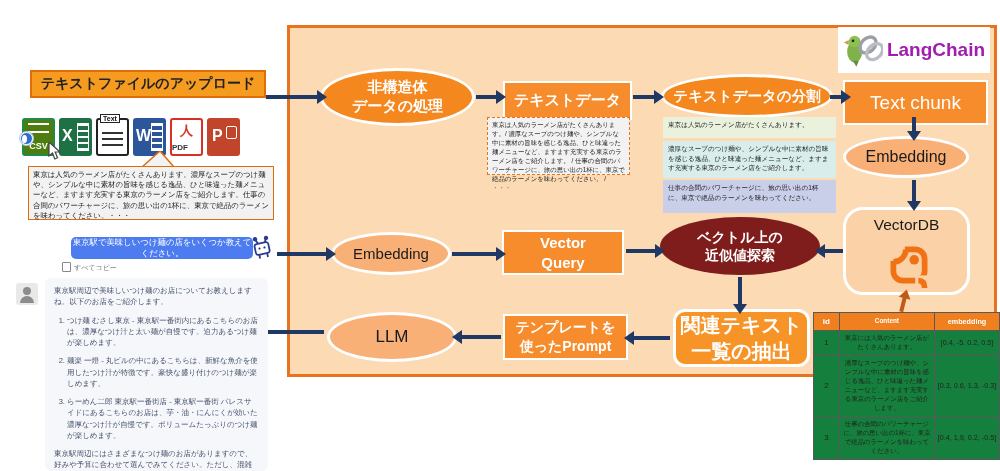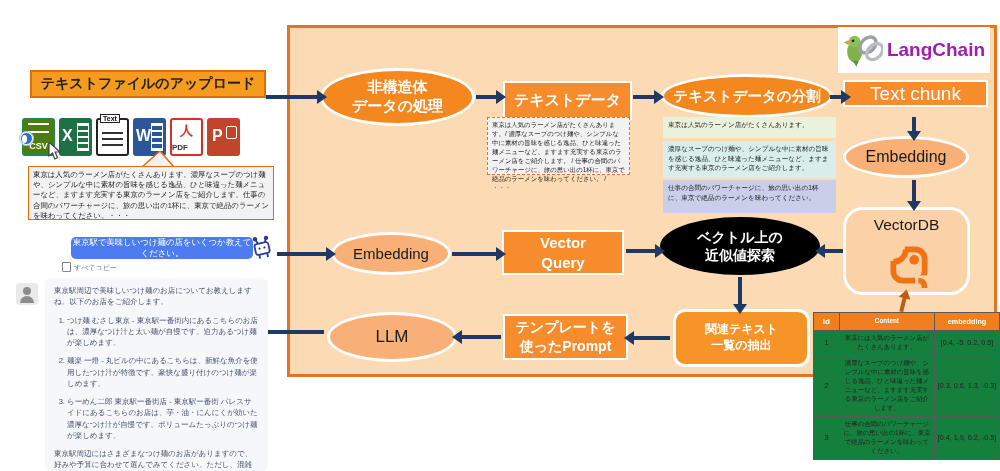--- a/index.html
+++ b/index.html
@@ -10,21 +10,21 @@
   .abs { position:absolute; }
   .flexc { display:flex; align-items:center; justify-content:center; text-align:center; }
 
   
   .panel { left:287px; top:25px; width:710px; height:352px; background:#FCDBB4; border:3px solid #E8731E; }
 
   
   .ellipse { border-radius:50%; }
   .shape-orange { background:#F5871F; color:#fff; font-weight:bold; }
   .shape-lightorange { background:#F9B077; color:#1a1a1a; }
-  .shape-rust { background:#000000; color:#fff; font-weight:bold; }
+  .shape-rust { background:#7f1d1d; color:#fff; font-weight:bold; }
   .box-orange { background:#F68C2C; color:#fff; font-weight:bold; border:2.5px solid #fff; }
   .wring { border:3px solid #fff; }
 
   
   .ah { height:4px; background:#1F3864; }
   .av { width:4px; background:#1F3864; }
   .ah.hr::after { content:""; position:absolute; right:-9px; top:-5px; border-left:10px solid #1F3864; border-top:7px solid transparent; border-bottom:7px solid transparent; }
   .ah.hl::before { content:""; position:absolute; left:-9px; top:-5px; border-right:10px solid #1F3864; border-top:7px solid transparent; border-bottom:7px solid transparent; }
   .av.hd::after { content:""; position:absolute; bottom:-9px; left:-5px; border-top:10px solid #1F3864; border-left:7px solid transparent; border-right:7px solid transparent; }
   .av.orange { background:#C05A17; }
@@ -71,37 +71,37 @@
   .a-bubble ol { padding-left:13px; margin-bottom:7px; }
   .a-bubble li { margin-bottom:7px; }
 
   .robot { left:249px; top:235px; width:26px; height:26px; }
 
   
   .el-unstructured { left:320px; top:68px; width:155px; height:58px; font-size:15px; line-height:1.25; }
   .bx-textdata { left:503px; top:81px; width:129px; height:39px; font-size:15px; }
   .dashed-box { left:487px; top:117px; width:143px; height:58px; background:#F2F2F2; border:1.5px dashed #E8731E; font-size:6.4px; line-height:1.4; color:#222; padding:3px 4px; }
   .el-split { left:661px; top:74px; width:172px; height:44px; font-size:14.5px; }
-  .bx-chunk { left:843px; top:80px; width:145px; height:27px; font-size:19px; font-weight:normal; }
+  .bx-chunk { left:843px; top:80px; width:145px; height:45px; font-size:19px; font-weight:normal; }
   .logo { left:838px; top:27px; width:152px; height:46px; background:#fff; display:flex; align-items:center; justify-content:center; gap:4px; }
   .logo .brand { font-size:19px; font-weight:bold; color:#a21caf; }
 
   .chunk1 { left:663px; top:117px; width:173px; height:21px; background:#EAF1DC; }
   .chunk2 { left:663px; top:141px; width:173px; height:37px; background:#D9EEEA; }
   .chunk3 { left:663px; top:180px; width:173px; height:33px; background:#C9CEE9; }
   .chunktext { font-size:6.6px; line-height:1.45; color:#222; padding:3px 5px; }
 
   
   .el-embed-top { left:843px; top:136px; width:126px; height:42px; font-size:16px; }
   .bx-vectordb { left:843px; top:207px; width:127px; height:88px; background:#FBD2A7; border-radius:20px; border:3px solid #fff; color:#1a1a1a; }
   .bx-vectordb .ttl { position:absolute; top:6px; width:100%; text-align:center; font-size:15.5px; }
   .bx-vectordb svg { position:absolute; left:38px; top:30px; }
 
   .el-search { left:660px; top:217px; width:160px; height:58px; font-size:14px; line-height:1.3; }
-  .bx-extract { left:673px; top:309px; width:137px; height:58px; background:#F79428; border-radius:12px; border:3px solid #fff; color:#fff; font-weight:bold; font-size:12px; line-height:1.3; }
+  .bx-extract { left:673px; top:309px; width:137px; height:58px; background:#F79428; border-radius:12px; border:3px solid #fff; color:#fff; font-weight:bold; font-size:20px; line-height:1.3; }
   .bx-prompt { left:503px; top:314px; width:125px; height:46px; font-size:14px; line-height:1.35; }
   .bx-vquery { left:502px; top:230px; width:122px; height:45px; font-size:15px; line-height:1.3; }
   .el-embed2 { left:331px; top:232px; width:120px; height:43px; font-size:15px; }
   .el-llm { left:327px; top:312px; width:130px; height:50px; font-size:17px; }
 
   
   .vtable { left:813px; top:312px; width:187px; border-collapse:collapse; background:#15803d; }
   .vtable th { background:#F0801F; color:#fff; font-size:8.6px; font-weight:bold; padding:4px 2px; border:1px solid #595959; }
   .vtable td { border:1px solid #595959; color:#222; padding:3px 2px; text-align:center; vertical-align:middle; }
   .vtable .cid { width:26px; font-size:8px; }

